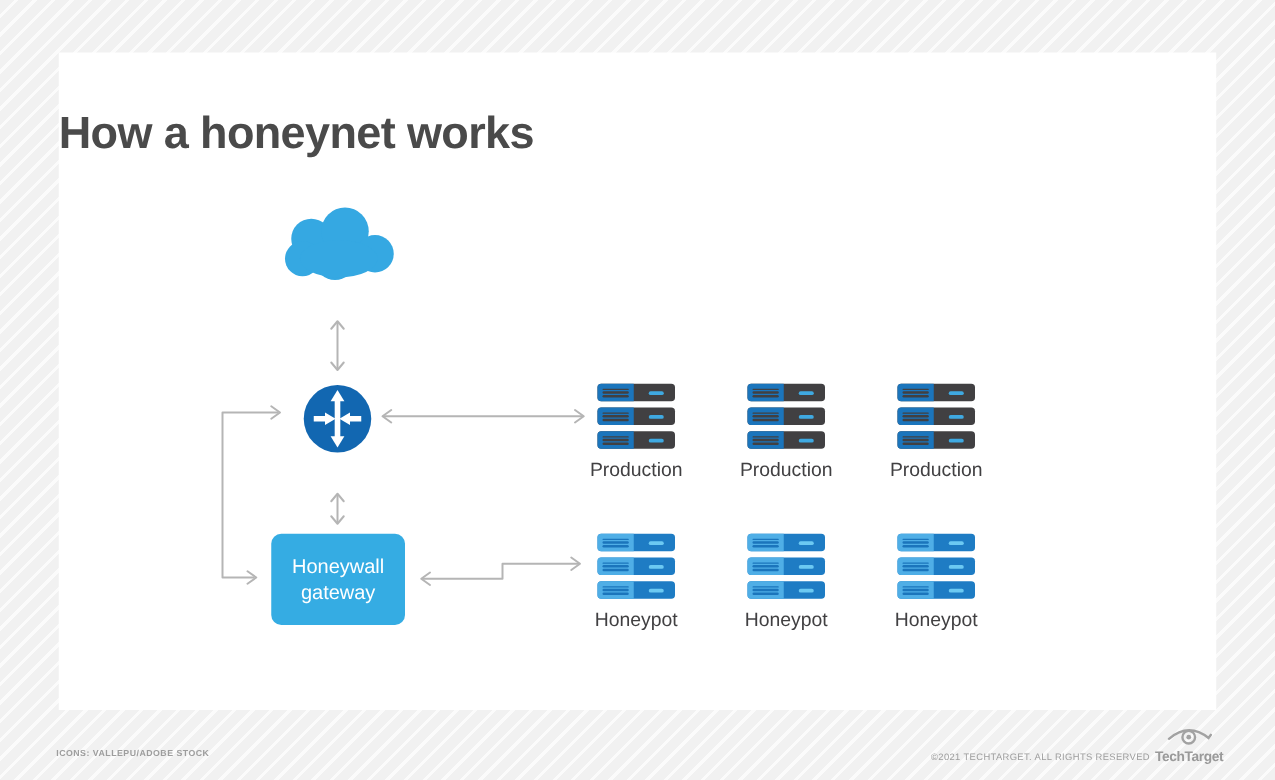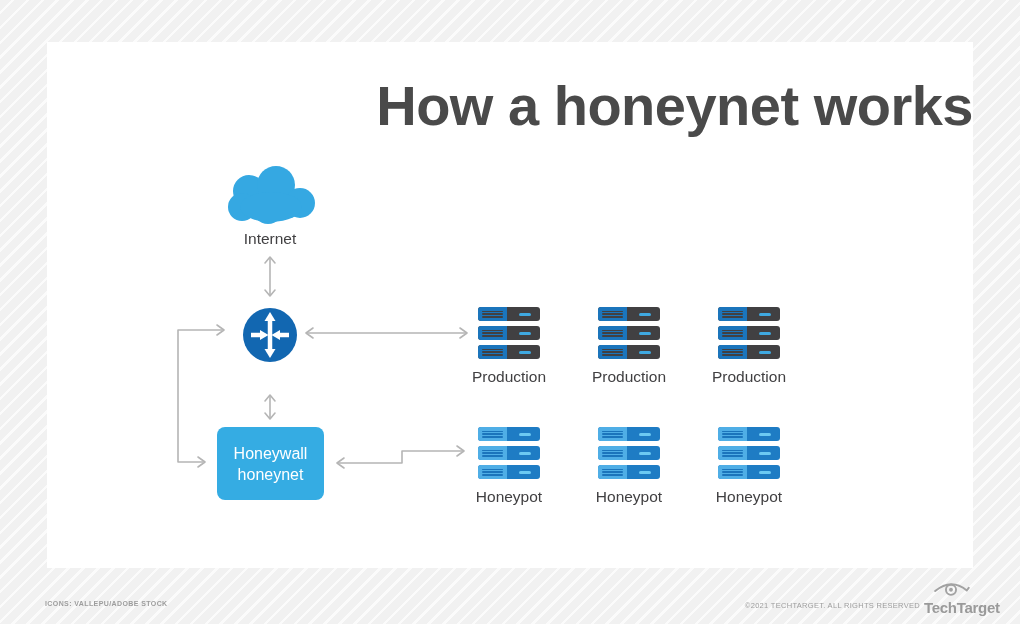--- a/index.html
+++ b/index.html
@@ -8,21 +8,21 @@
     font-family:"Liberation Sans", sans-serif;
     background:repeating-linear-gradient(135deg, #f1f1f1 0px, #f1f1f1 8px, #fbfbfb 8px, #fbfbfb 10.5px);
     position:relative;
   }
   .card {
     position:absolute; left:47px; top:42px; width:926px; height:526px;
     background:#ffffff;
   }
   .title {
     position:absolute; left:0; top:42px; width:100%;
-    text-align:right; font-size:56px; font-weight:bold;
+    text-align:left; font-size:36px; font-weight:bold;
     color:#4a4a4a; letter-spacing:-0.5px; line-height:44px;
   }
   .abs { position:absolute; }
   .node-label {
     position:absolute; width:160px; text-align:center;
     font-size:15.5px; color:#414042;
   }
   
   .gateway {
     position:absolute; left:170px; top:385px; width:107px; height:73px;
@@ -55,21 +55,21 @@
   .footer-credits {
     position:absolute; left:45px; top:600px;
     font-size:7px; font-weight:bold; letter-spacing:0.4px; color:#9d9d9d;
   }
   .footer-copyright {
     position:absolute; right:100px; top:601px;
     font-size:7.5px; font-weight:normal; letter-spacing:0.3px; color:#9d9d9d;
   }
   .brand { position:absolute; left:924px; top:580px; width:54px; text-align:center; }
   .brand-name {
-    font-size:15px; font-weight:bold; color:#9a9a9a; letter-spacing:-0.3px;
+    font-size:11px; font-weight:bold; color:#9a9a9a; letter-spacing:-0.3px;
     margin-top:-2px;
   }
 </style>
 </head>
 <body>
 
 <div class="card">
 
   <div class="title">How a honeynet works</div>
 
@@ -101,40 +101,39 @@
   <svg class="abs" style="left:175px;top:122px" width="96" height="62" viewBox="0 0 96 62">
     <g fill="#35a8e2">
       <circle cx="27" cy="27" r="16"></circle>
       <circle cx="54" cy="21" r="19"></circle>
       <circle cx="78" cy="39" r="15"></circle>
       <circle cx="20" cy="43" r="14"></circle>
       <circle cx="46" cy="44" r="16"></circle>
       <ellipse cx="49" cy="43" rx="31" ry="15"></ellipse>
     </g>
   </svg>
-  <div class="node-label" style="left:143px;top:188px">Internet</div>
 
   <svg class="abs" style="left:195px;top:265px" width="56" height="56" viewBox="0 0 56 56">
     <circle cx="28" cy="28" r="27" fill="#1267b1"></circle>
     <g stroke="#ffffff" stroke-width="4.5" fill="#ffffff">
       <line x1="28" y1="12" x2="28" y2="44"></line>
       <line x1="9" y1="28" x2="18" y2="28"></line>
       <line x1="47" y1="28" x2="38" y2="28"></line>
     </g>
     <g fill="#ffffff" stroke="none">
       <path d="M28 5 L22.5 14 H33.5 Z"></path>
       <path d="M28 51 L22.5 42 H33.5 Z"></path>
       <path d="M26.5 28 L18 23 V33 Z"></path>
       <path d="M29.5 28 L38 23 V33 Z"></path>
     </g>
   </svg>
 
   <div class="gateway">
     <span>Honeywall</span>
-    <span>honeynet</span>
+    <span>gateway</span>
   </div>
 
   <div class="server-stack prod" style="left:431px;top:265px">
     <div class="server-bar">
         <div class="vent">
           <i></i>
           <i></i>
           <i></i>
         </div>
         <div class="led"></div>

